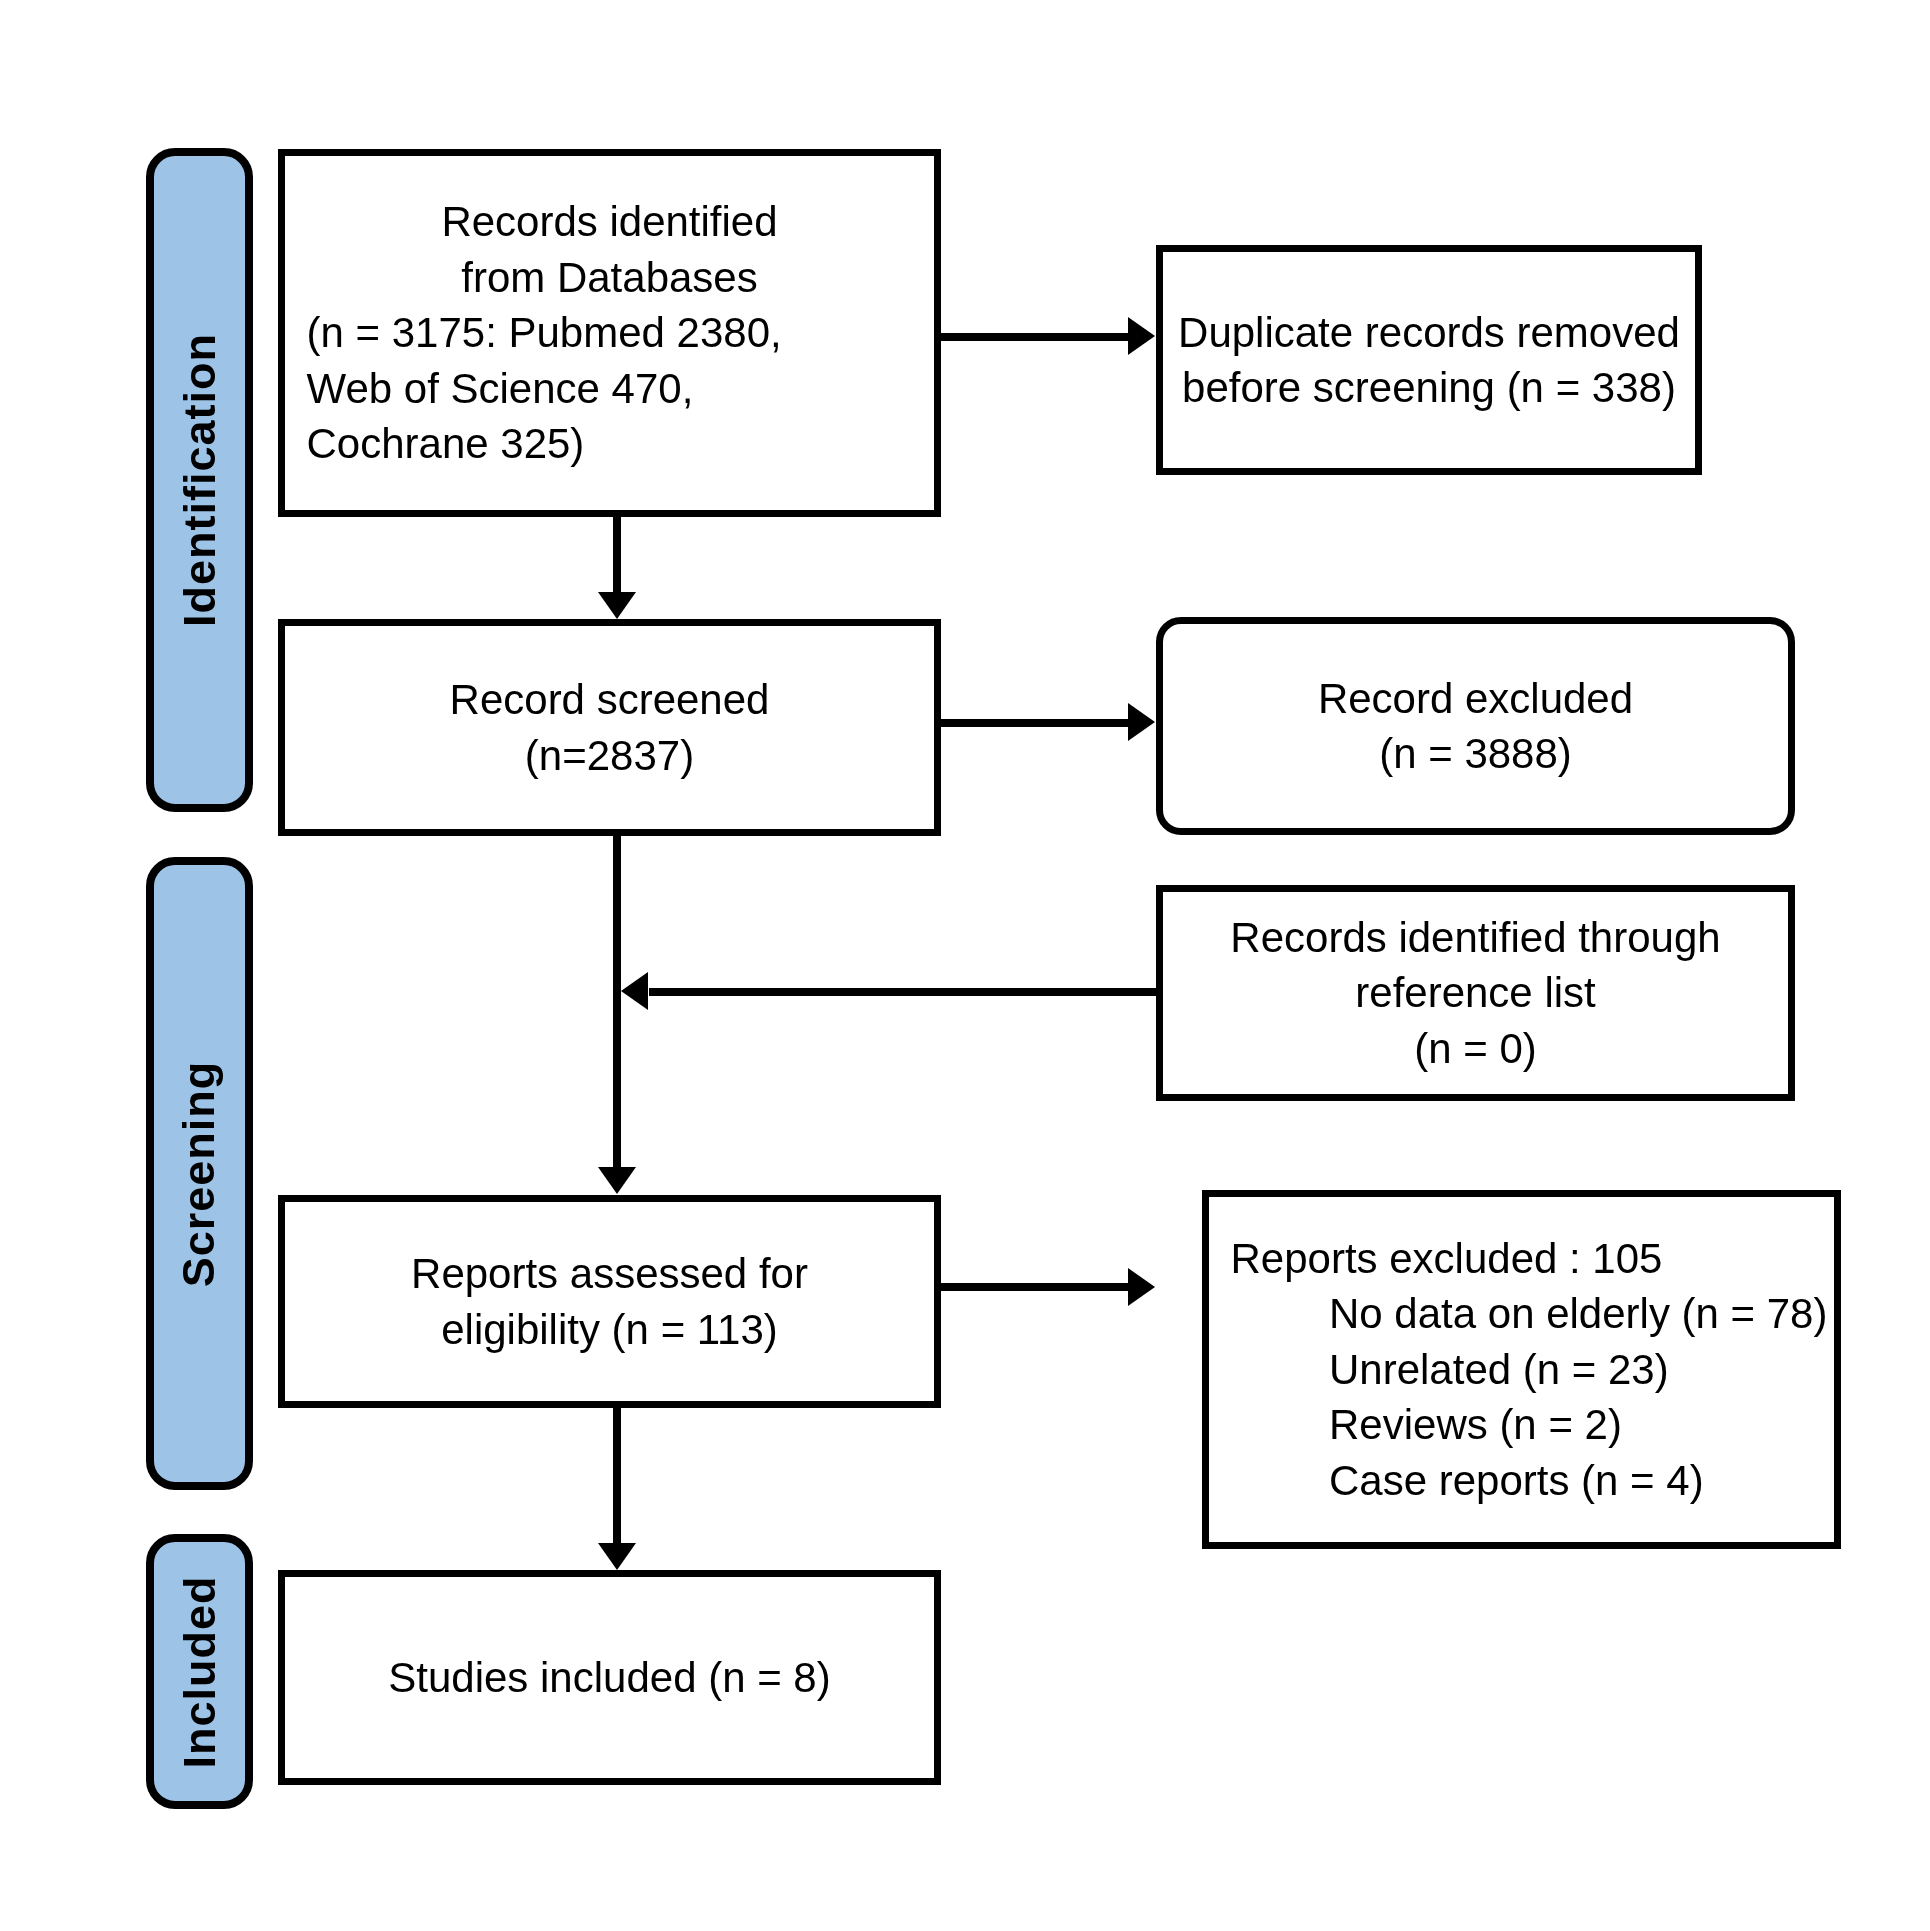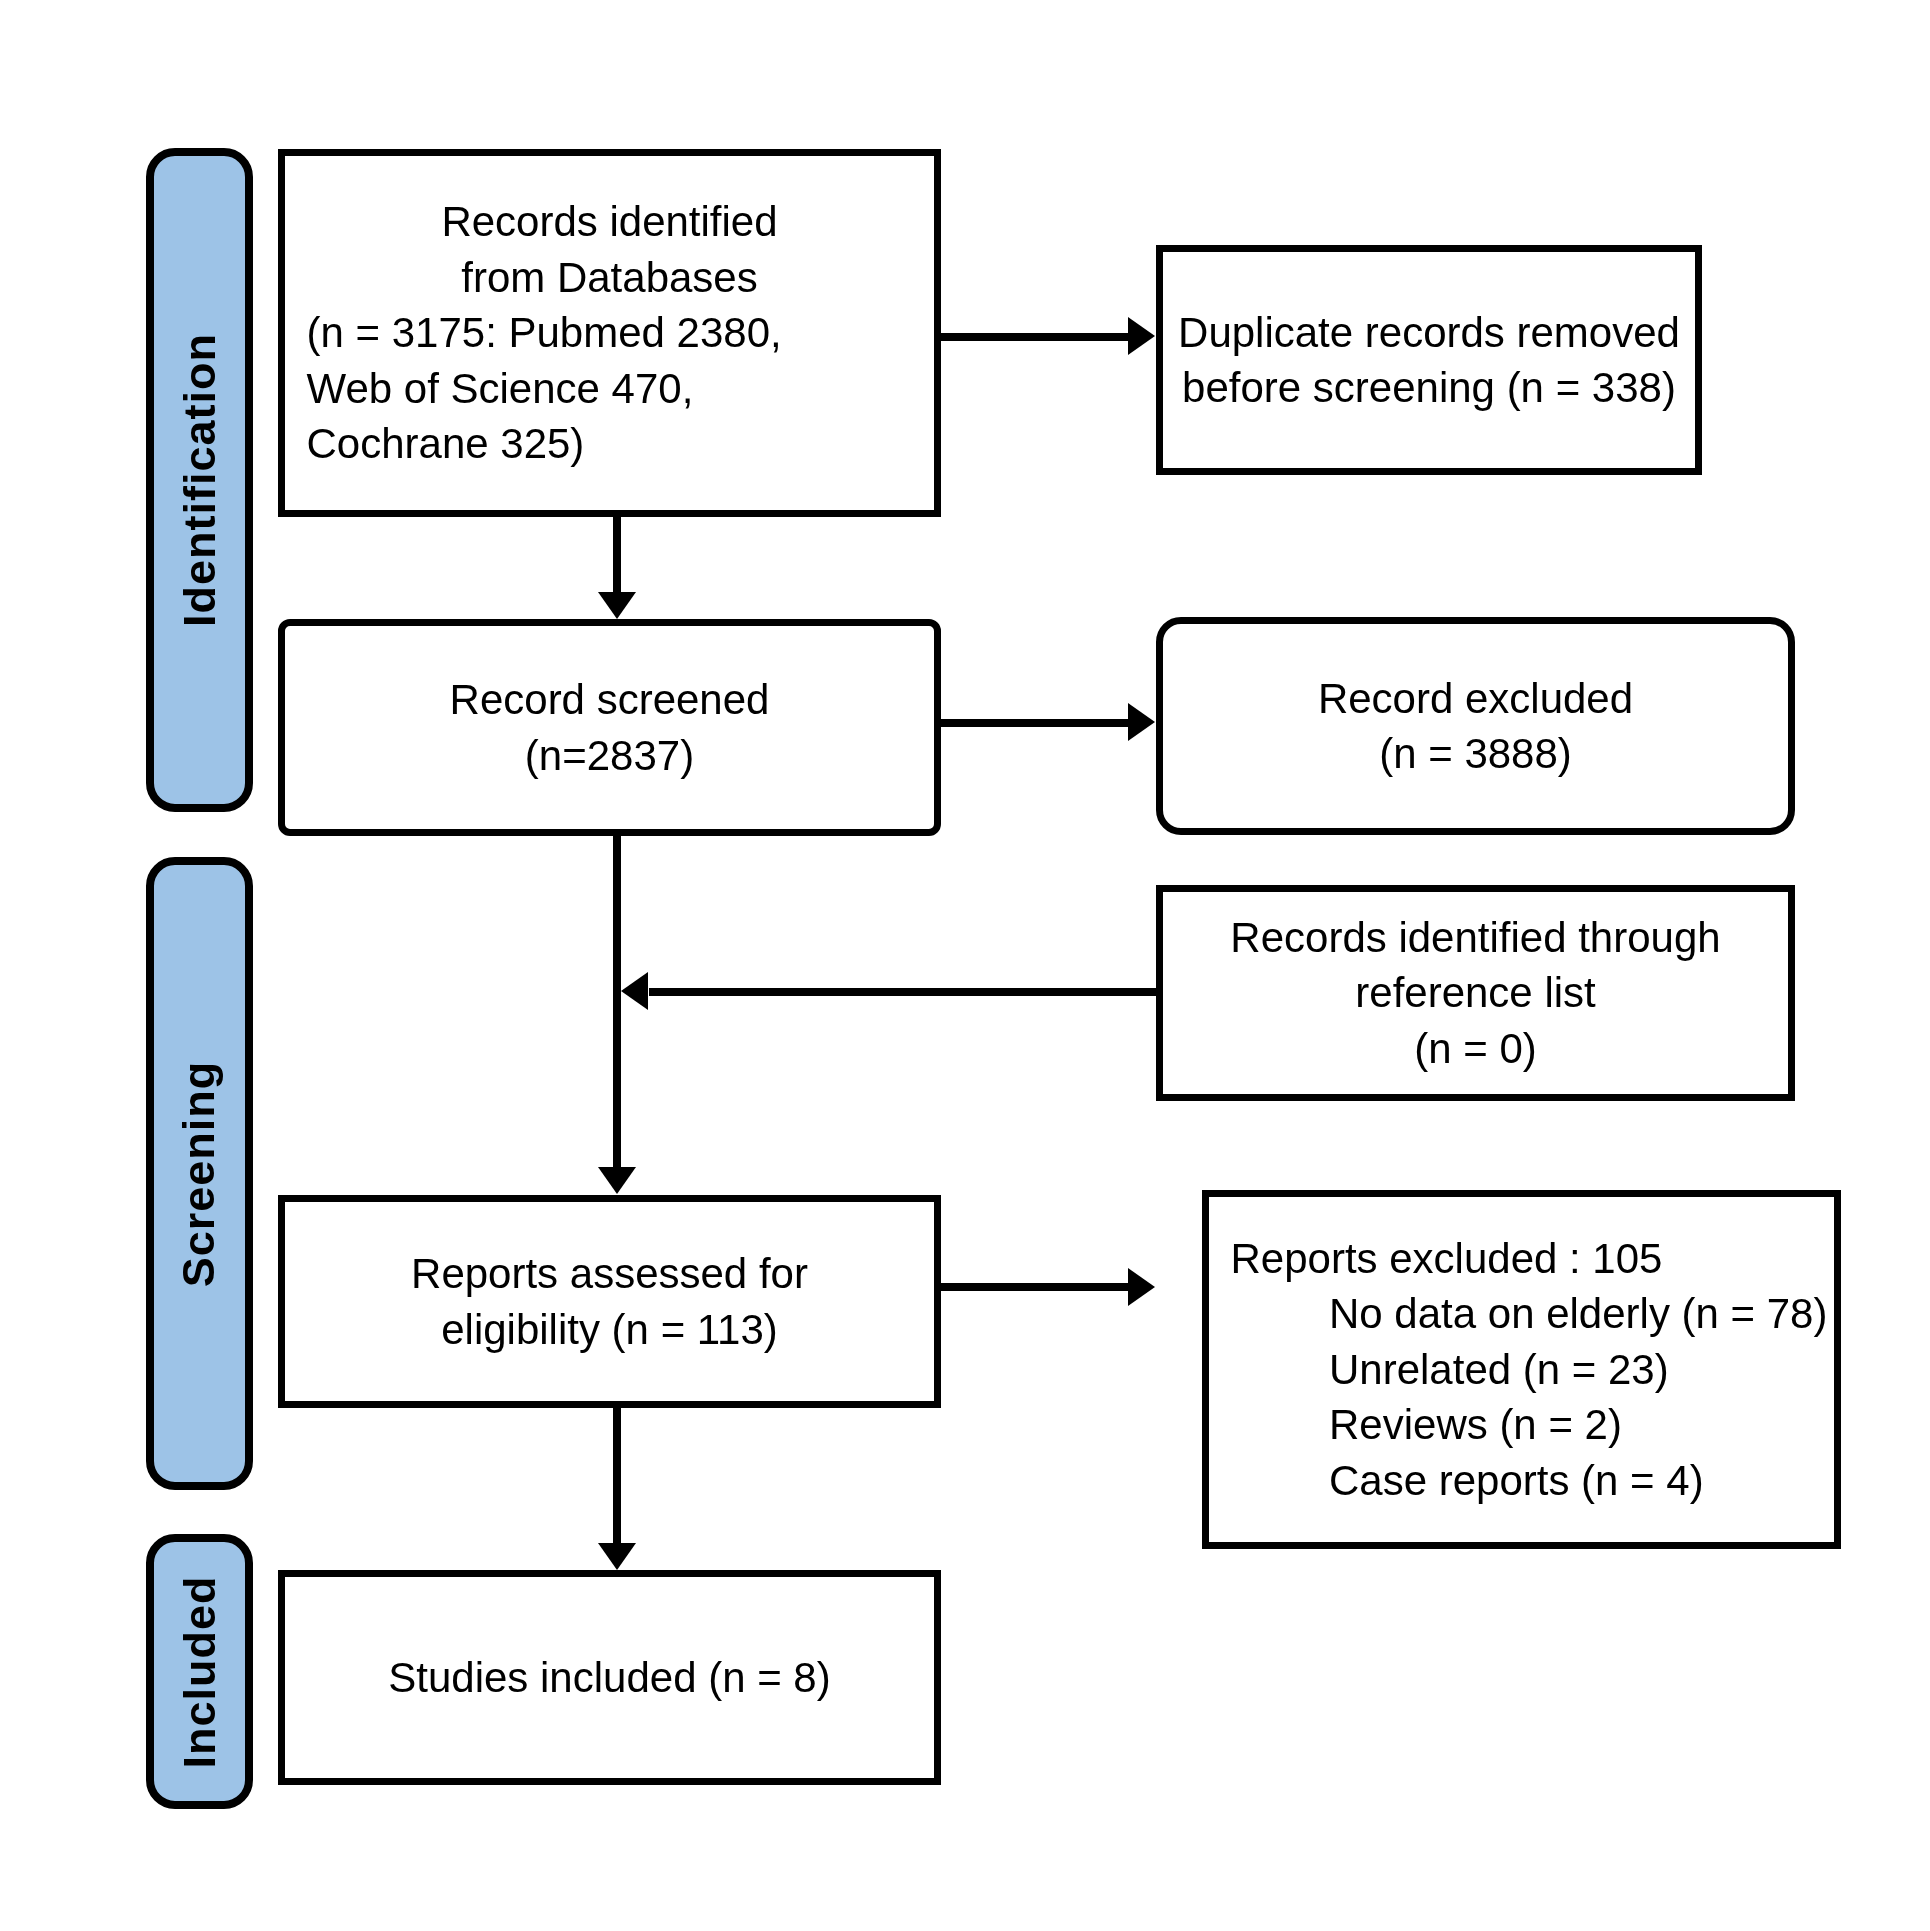--- a/index.html
+++ b/index.html
@@ -68,21 +68,21 @@
   </div>
 
   <div class="flowbox" style="left:278px;top:149px;width:663px;height:368px;">
     <div class="ln ta-c">Records identified</div>
     <div class="ln ta-c">from Databases</div>
     <div class="ln ta-l">(n = 3175: Pubmed 2380,</div>
     <div class="ln ta-l">Web of Science 470,</div>
     <div class="ln ta-l">Cochrane 325)</div>
   </div>
 
-  <div class="flowbox" style="left:278px;top:619px;width:663px;height:217px;border-radius:12px;">
+  <div class="flowbox" style="left:278px;top:619px;width:663px;height:217px;">
     <div class="ln ta-c">Record screened</div>
     <div class="ln ta-c">(n=2837)</div>
   </div>
 
   <div class="flowbox" style="left:278px;top:1195px;width:663px;height:213px;">
     <div class="ln ta-c">Reports assessed for</div>
     <div class="ln ta-c">eligibility (n = 113)</div>
   </div>
 
   <div class="flowbox" style="left:278px;top:1570px;width:663px;height:215px;">

